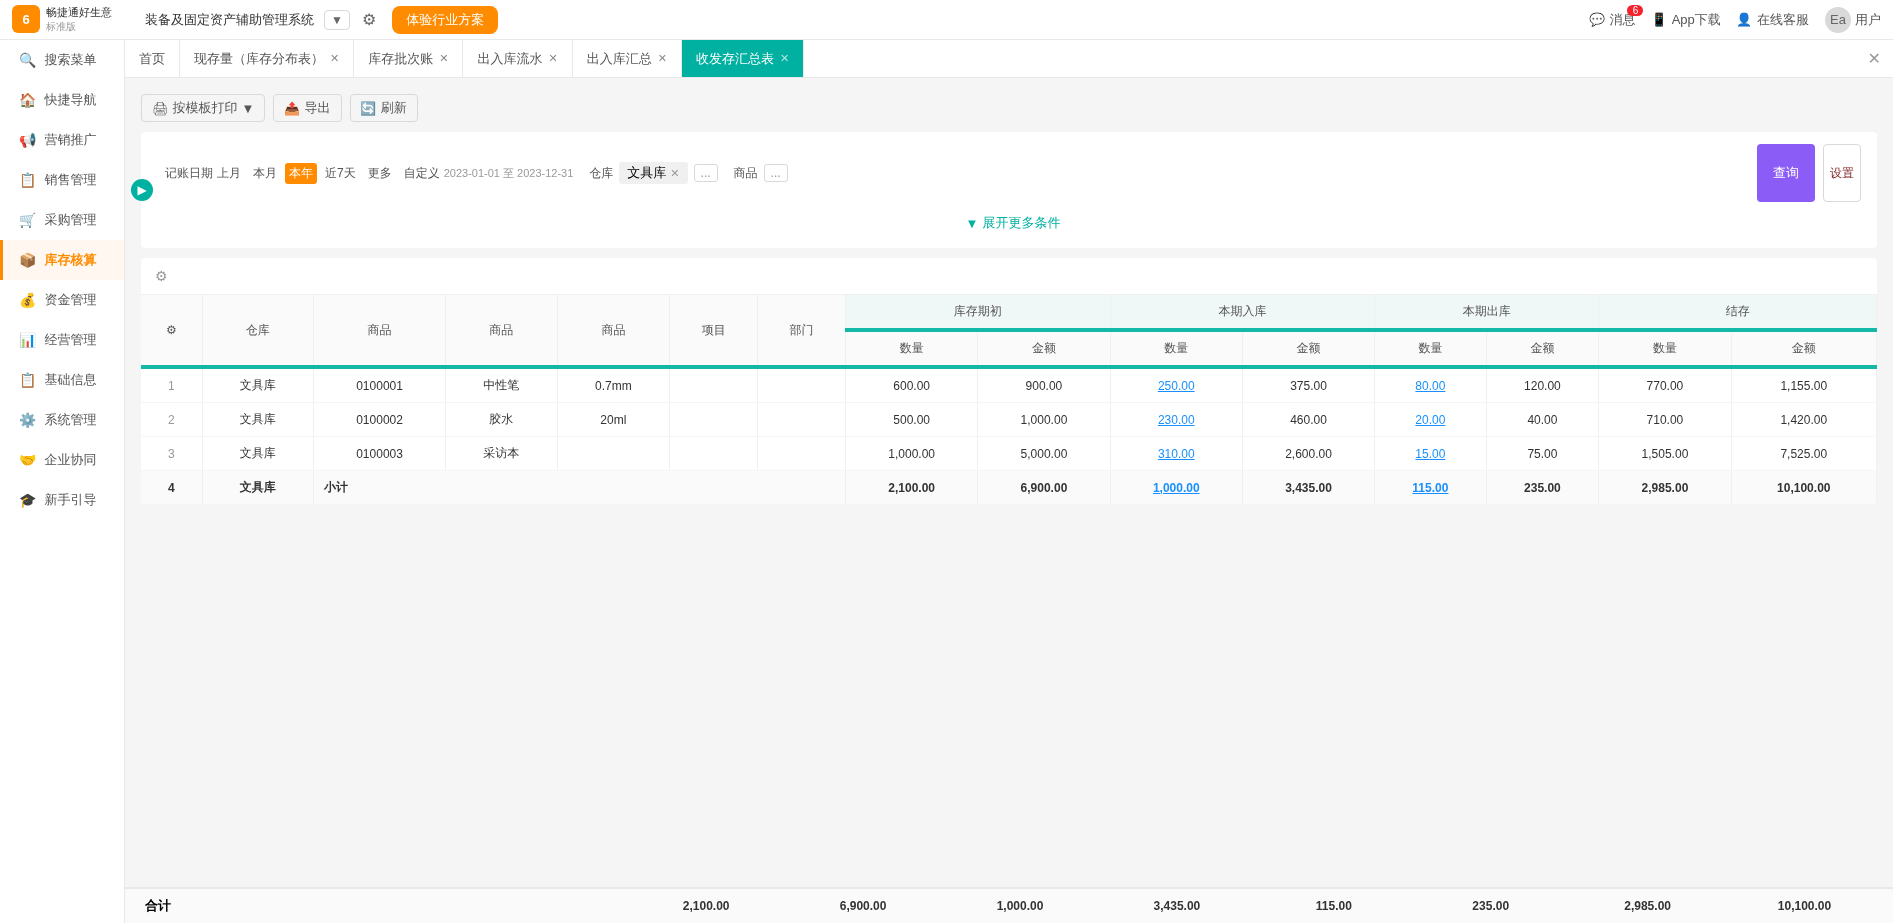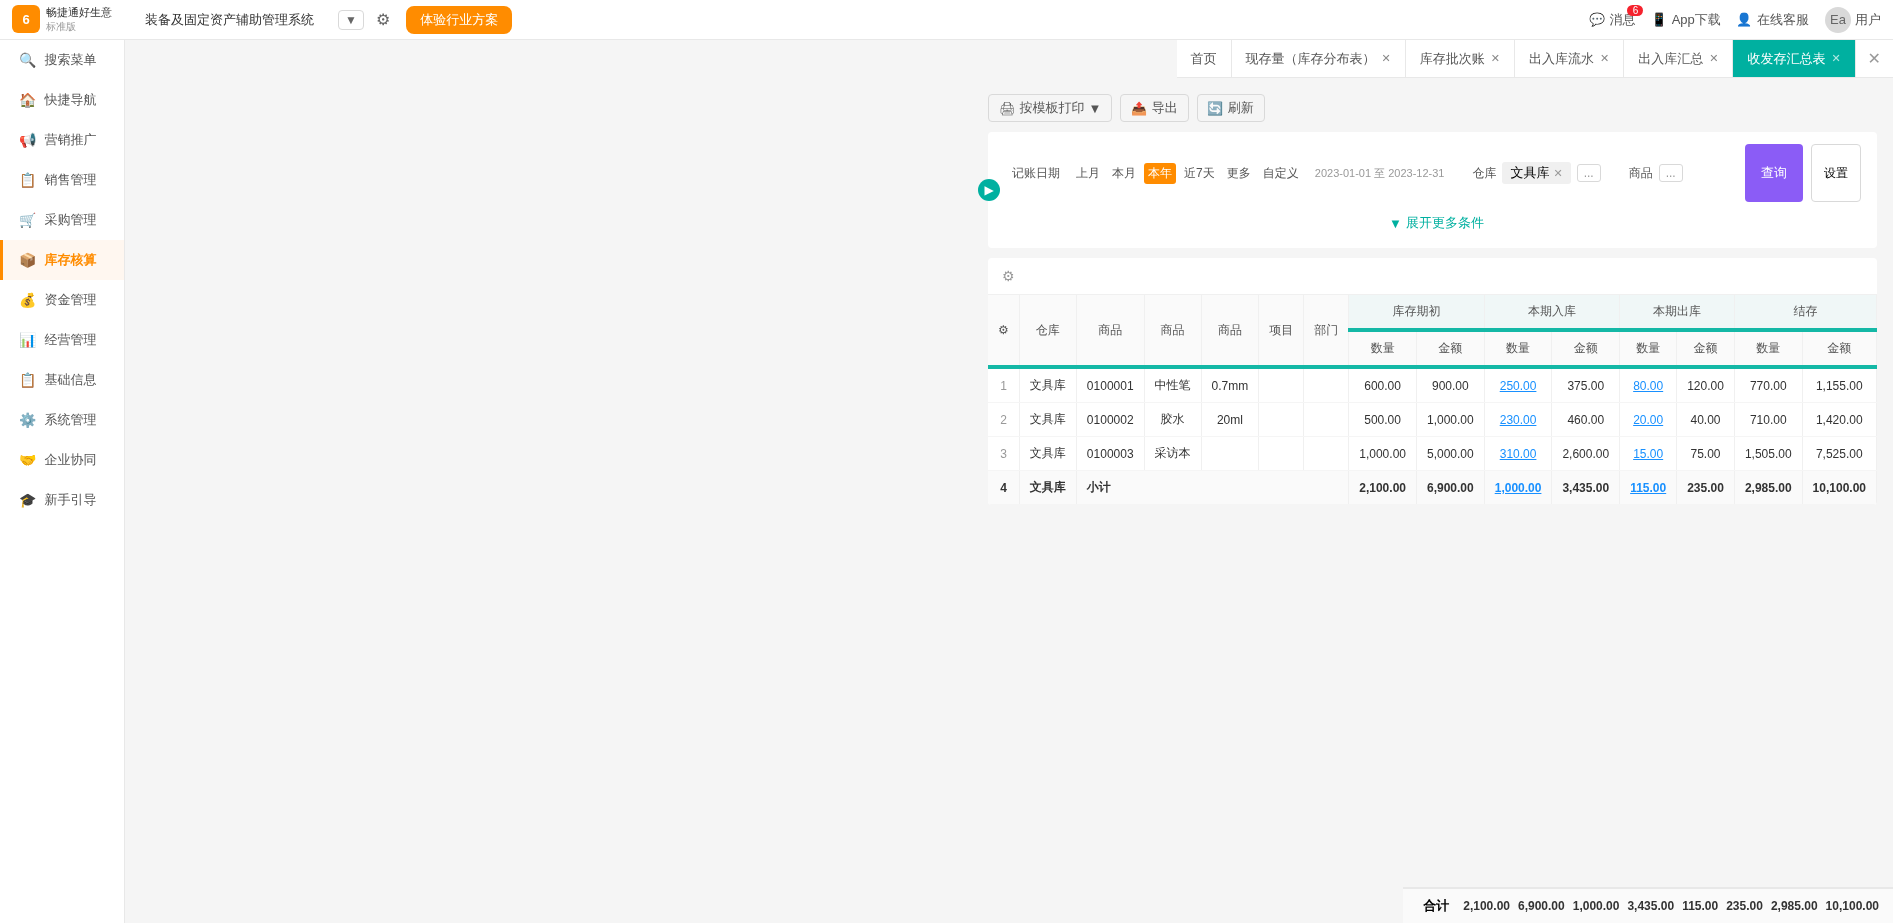--- a/index.html
+++ b/index.html
@@ -7,68 +7,68 @@
 
     
     .top-header {
       display: flex; align-items: center; background: #fff; height: 40px;
       border-bottom: 1px solid #e8e8e8; padding: 0 12px; gap: 8px;
     }
     .logo-area { display: flex; align-items: center; gap: 6px; width: 125px; }
     .logo-icon { width: 28px; height: 28px; background: #ff8c00; border-radius: 6px; display: flex; align-items: center; justify-content: center; color: #fff; font-weight: bold; font-size: 14px; }
     .logo-text { font-size: 11px; color: #333; line-height: 1.3; }
     .logo-tag { font-size: 10px; color: #999; }
-    .system-name { display: flex; align-items: center; gap: 24px; flex: 0 0 auto; }
+    .system-name { display: flex; align-items: center; gap: 10px; flex: 0 0 auto; }
     .system-name span { font-size: 13px; color: #333; }
     .system-name .dropdown-btn { background: none; border: 1px solid #d9d9d9; border-radius: 4px; padding: 2px 6px; cursor: pointer; color: #666; font-size: 12px; }
     .gear-btn { background: none; border: none; cursor: pointer; color: #666; font-size: 16px; padding: 4px; }
     .experience-btn { background: #ff8c00; color: #fff; border: none; border-radius: 8px; padding: 5px 14px; cursor: pointer; font-size: 13px; margin-left: 4px; }
     .header-right { margin-left: auto; display: flex; align-items: center; gap: 16px; }
     .header-icon-item { display: flex; align-items: center; gap: 4px; cursor: pointer; color: #555; font-size: 12px; position: relative; }
     .badge { background: #f5222d; color: #fff; border-radius: 8px; font-size: 10px; padding: 0 4px; position: absolute; top: -6px; right: -8px; min-width: 16px; text-align: center; }
     .user-avatar { width: 26px; height: 26px; background: #d9d9d9; border-radius: 50%; display: flex; align-items: center; justify-content: center; font-size: 12px; color: #666; }
 
     
     .main-layout { display: flex; flex: 1; overflow: hidden; }
 
     
     .sidebar { width: 125px; background: #fff; border-right: 1px solid #e8e8e8; display: flex; flex-direction: column; overflow-y: auto; }
     .sidebar-item { display: flex; align-items: center; gap: 8px; padding: 11px 16px; cursor: pointer; color: #555; font-size: 13px; border-left: 3px solid transparent; }
     .sidebar-item.active { background: #fff7f0; color: #ff8c00; border-left-color: #ff8c00; font-weight: bold; }
     .sidebar-icon { font-size: 14px; }
 
     
-    .content-area { flex: 1; display: flex; flex-direction: column; overflow: hidden; align-items: flex-end; }
+    .content-area { flex: 1; display: flex; flex-direction: column; overflow: hidden; }
 
     
     .tab-bar { display: flex; align-items: center; background: #fff; border-bottom: 1px solid #e8e8e8; height: 38px; padding: 0 0 0 0; overflow-x: auto; }
     .tab-item { display: flex; align-items: center; gap: 4px; padding: 0 14px; height: 38px; cursor: pointer; color: #555; font-size: 13px; border-right: 1px solid #e8e8e8; white-space: nowrap; flex-shrink: 0; }
     .tab-item.active { background: #00b0a0; color: #fff; }
     .tab-close { font-size: 11px; color: inherit; opacity: 0.7; margin-left: 2px; }
     .tab-bar-close { margin-left: auto; padding: 0 12px; font-size: 16px; cursor: pointer; color: #999; }
 
     
     .page-content { flex: 1; overflow-y: auto; padding: 16px; background: #f5f5f5; }
     .page-title { font-size: 15px; font-weight: bold; color: #333; margin-bottom: 12px; }
 
     
     .filter-card { background: #fff; border-radius: 4px; padding: 12px 16px; margin-bottom: 10px; position: relative; }
-    .filter-row { display: flex; align-items: center; gap: 12px; flex-wrap: wrap; }
+    .filter-row { display: flex; align-items: center; flex-wrap: wrap; }
     .filter-label { color: #555; font-size: 12px; white-space: nowrap; }
     .date-btns { display: flex; gap: 4px; align-items: center; }
     .date-btn { background: none; border: none; cursor: pointer; color: #555; font-size: 12px; padding: 2px 4px; border-radius: 3px; }
     .date-btn.active { background: #ff8c00; color: #fff; border-radius: 3px; }
     .date-range { font-size: 11px; color: #999; white-space: nowrap; }
     .warehouse-filter { display: flex; align-items: center; gap: 6px; margin-left: 16px; }
     .warehouse-tag { display: flex; align-items: center; gap: 4px; background: #f0f0f0; border-radius: 3px; padding: 2px 8px; font-size: 12px; }
     .tag-close { cursor: pointer; color: #999; font-size: 11px; }
     .ellipsis-btn { background: none; border: 1px solid #d9d9d9; border-radius: 3px; padding: 1px 6px; cursor: pointer; color: #999; font-size: 12px; }
     .goods-filter { display: flex; align-items: center; gap: 6px; margin-left: 16px; }
     .query-btn { background: #8b5cf6; color: #fff; border: none; border-radius: 4px; padding: 20px 16px; cursor: pointer; font-size: 13px; }
-    .settings-btn { background: none; border: 1px solid #d9d9d9; border-radius: 4px; padding: 5px 12px; cursor: pointer; color: #000000; font-size: 12px; }
+    .settings-btn { background: none; border: 1px solid #d9d9d9; border-radius: 4px; padding: 5px 6px; cursor: pointer; color: #7f1d1d; font-size: 12px; }
     .expand-btn { display: flex; align-items: center; justify-content: center; gap: 4px; color: #00b0a0; font-size: 12px; cursor: pointer; padding: 4px 0; margin-top: 6px; }
 
     
     .table-section { background: #fff; border-radius: 4px; overflow: hidden; }
     .table-toolbar { display: flex; align-items: center; padding: 10px 14px; border-bottom: 1px solid #f0f0f0; gap: 8px; }
     .col-settings-btn { background: none; border: none; cursor: pointer; font-size: 14px; color: #999; }
 
     table { width: 100%; border-collapse: collapse; }
     thead tr { background: #fafafa; }
     th { padding: 8px 10px; text-align: center; font-weight: normal; color: #555; font-size: 12px; border-bottom: 4px solid #14b8a6; border-right: 1px solid #f0f0f0; white-space: nowrap; }

